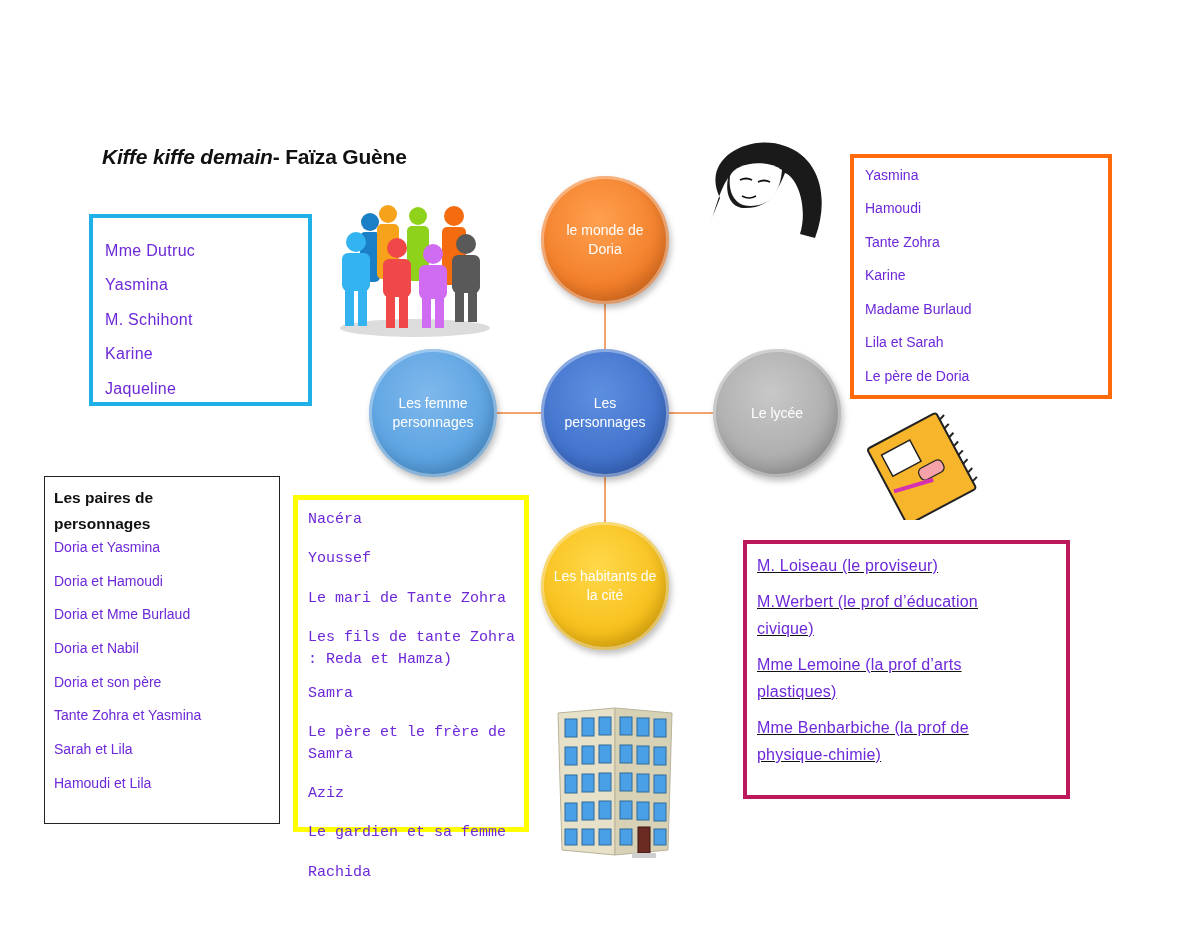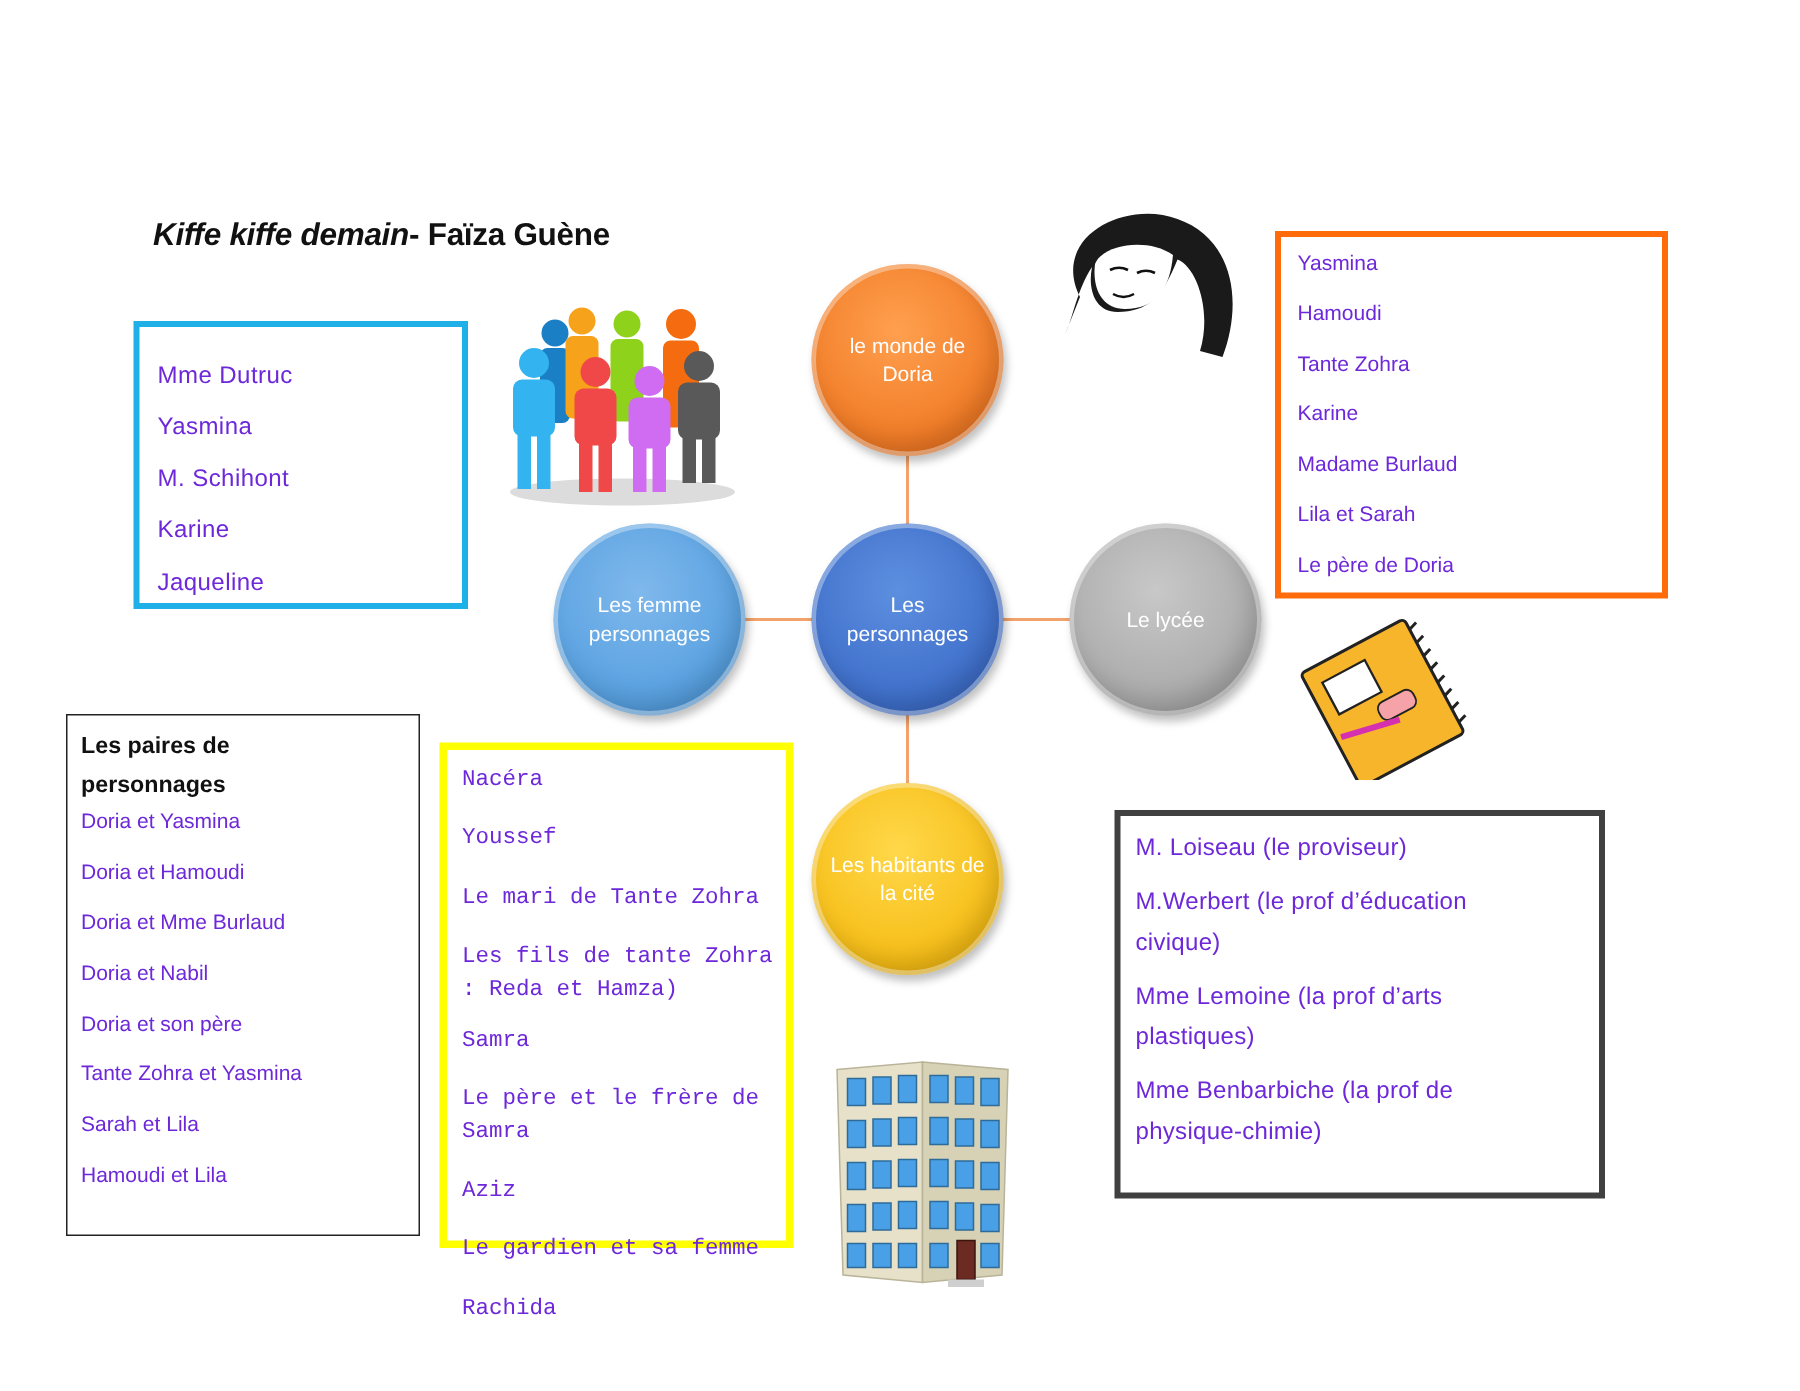--- a/index.html
+++ b/index.html
@@ -18,21 +18,21 @@
   .box-doria .item { font-size: 14px; margin-bottom: 17.4px; }
 
   .box-paires { left: 44px; top: 476px; width: 236px; height: 348px; border: 1.5px solid #222; padding: 8px 0 0 9px; }
   .box-paires .head { font-size: 15.5px; font-weight: bold; line-height: 26px; margin-bottom: 2px; }
   .box-paires .item { font-size: 14px; margin-bottom: 17.6px; }
 
   .box-cite { left: 293px; top: 495px; width: 236px; height: 337px; border: 5px solid #ffff00; padding: 9px 0 0 10px; }
   .box-cite .item { font-size: 15px; margin-bottom: 17.6px; line-height: 1.45; font-family: Liberation Mono, monospace; }
   .box-cite .item.wrap { margin-bottom: 12px; }
 
-  .box-lycee { left: 743px; top: 540px; width: 327px; height: 259px; border: 4px solid #404040; padding: 8px 10px 0 10px; }
+  .box-lycee { left: 743px; top: 540px; width: 327px; height: 259px; border: 4px solid #be185d; padding: 8px 10px 0 10px; text-decoration: underline; }
   .box-lycee .item { font-size: 16px; line-height: 27px; margin-bottom: 9px; letter-spacing: 0.2px; }
 
   .connector { position: absolute; background: #f2a26a; }
 
   .circle { position: absolute; width: 128px; height: 128px; border-radius: 50%; display: flex; align-items: center; justify-content: center; text-align: center; color: #fff; font-size: 14px; line-height: 19px; padding: 0 10px; box-shadow: 2px 4px 6px rgba(0,0,0,0.25), inset 0 0 0 3px rgba(255,255,255,0.35), inset -6px -10px 14px rgba(0,0,0,0.15); }
   .c-doria   { left: 541px; top: 176px; background: radial-gradient(circle at 45% 35%, #ffa04f, #f07a25 70%, #d9661a); }
   .c-center  { left: 541px; top: 349px; background: radial-gradient(circle at 45% 35%, #5d8fe0, #3e6ec9 70%, #2f59ad); }
   .c-autres  { left: 369px; top: 349px; background: radial-gradient(circle at 45% 35%, #7fb8ec, #57a0e0 70%, #3f88cc); }
   .c-lycee   { left: 713px; top: 349px; background: radial-gradient(circle at 45% 35%, #c8c8c8, #a9a9a9 70%, #8f8f8f); }
   .c-cite    { left: 541px; top: 522px; background: radial-gradient(circle at 45% 35%, #ffd84a, #f6bd16 70%, #e0a40a); }

